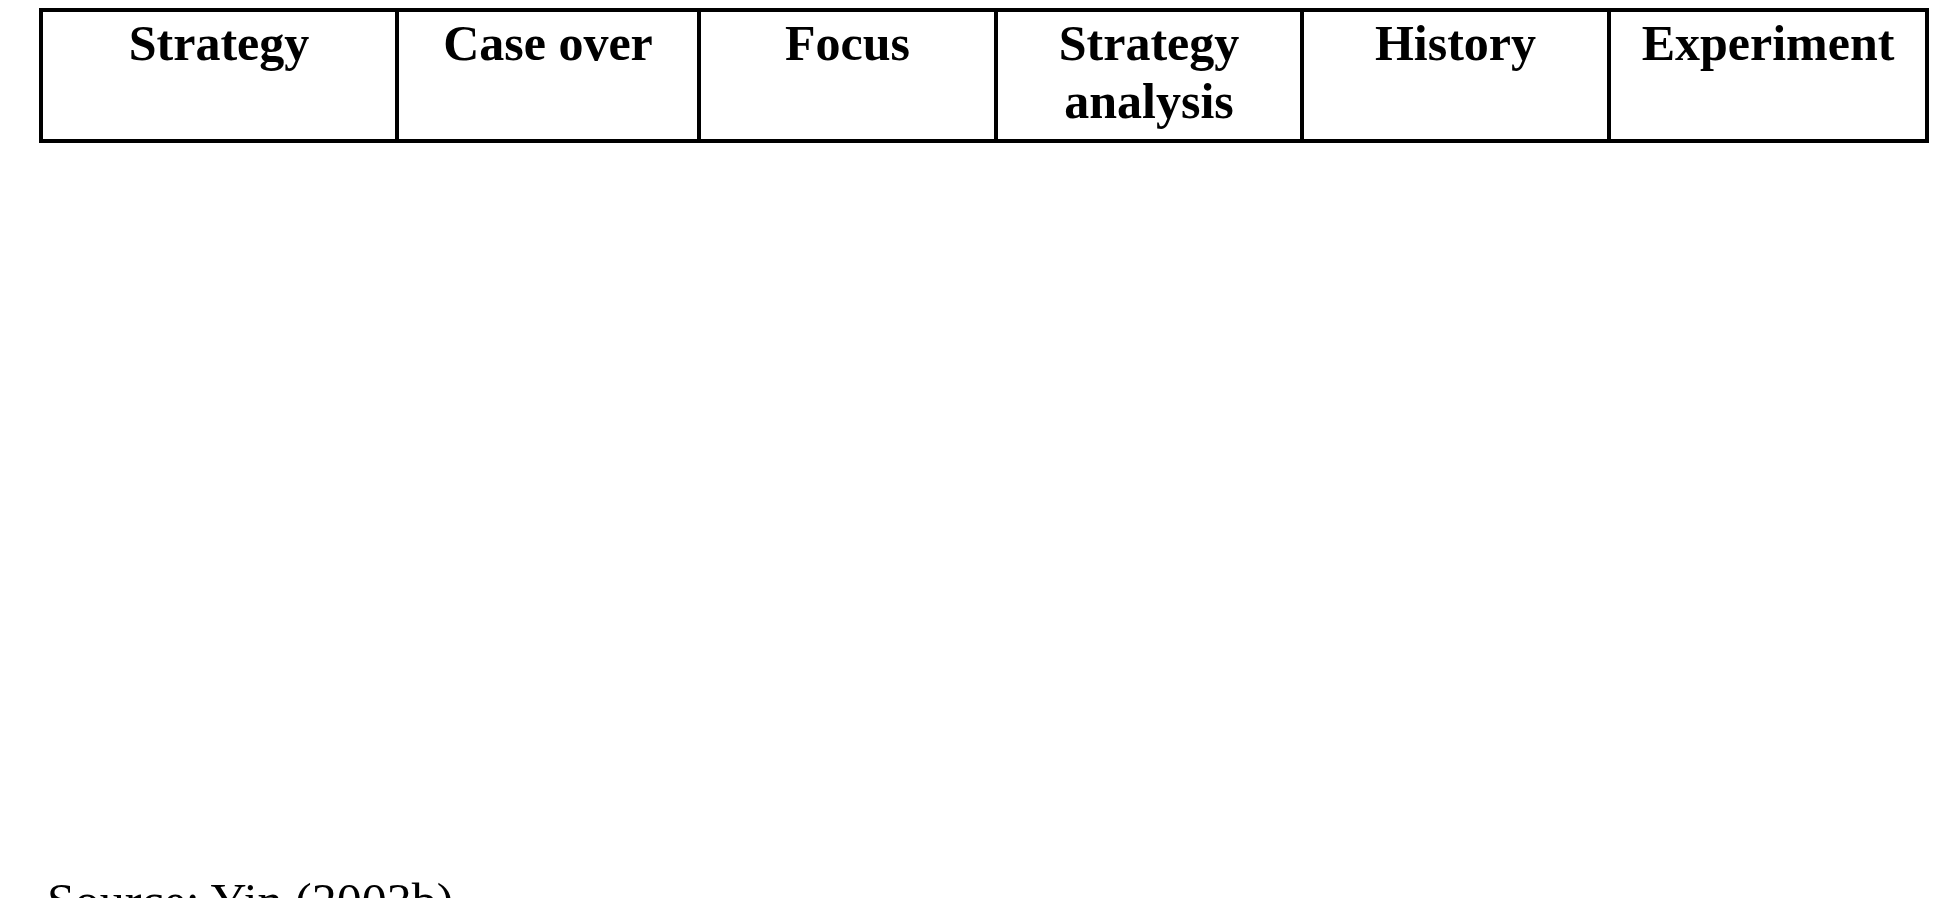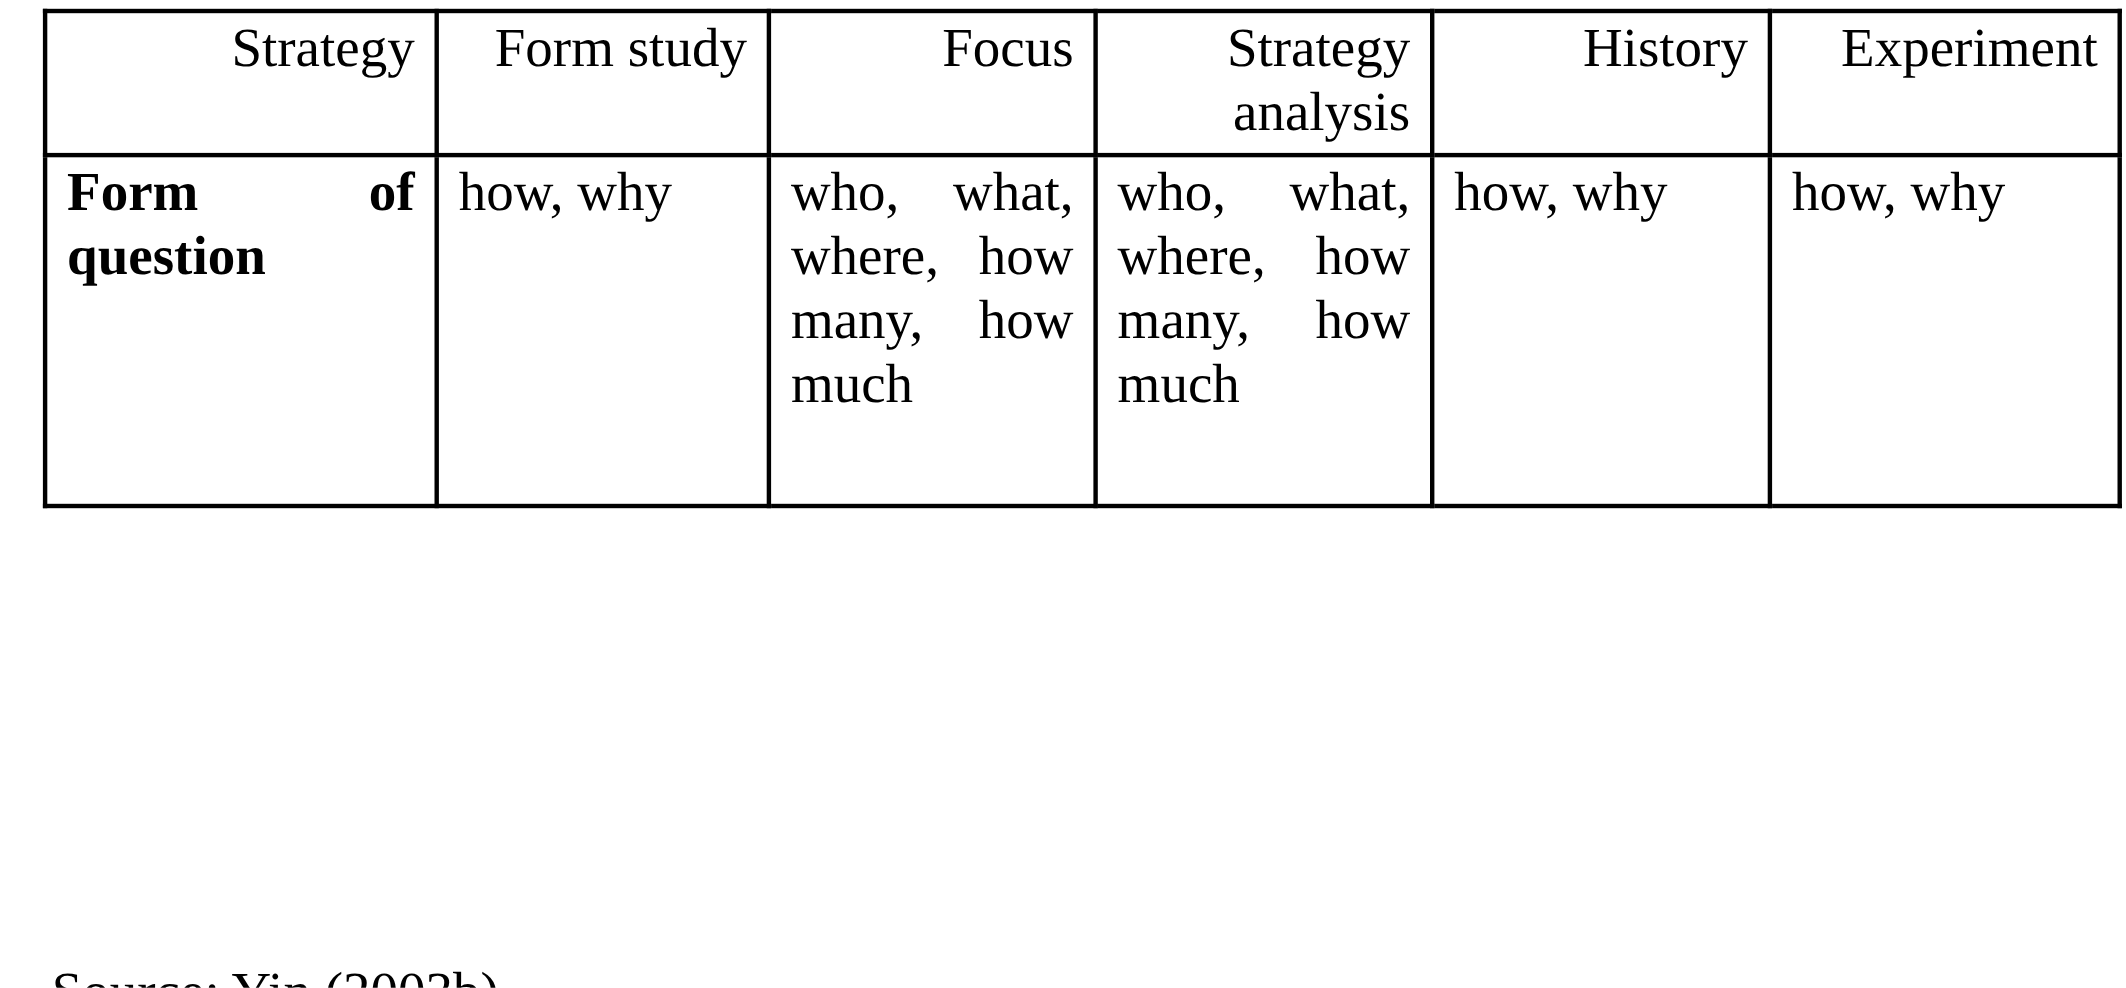--- a/index.html
+++ b/index.html
@@ -31,22 +31,22 @@
     border: 4px solid #000000;
     vertical-align: top;
     padding: 2px 18px 6px 18px;
     font-size: 50px;
     line-height: 1.16;
     font-weight: normal;
     text-align: justify;
     overflow: hidden;
   }
   .strategy-table thead th {
-    font-weight: normal;
-    text-align: right;
+    font-weight: bold;
+    text-align: center;
   }
   .strategy-table tbody th {
     font-weight: bold;
     text-align: justify;
   }
   tr.row-header    { height: 131px; }
   tr.row-form      { height: 319px; }
   tr.row-control   { height: 238px; }
   tr.row-focus     { height: 173px; }
   .source-note {
@@ -68,34 +68,26 @@
       <col style="width:356px">
       <col style="width:302px">
       <col style="width:297px">
       <col style="width:306px">
       <col style="width:307px">
       <col style="width:318px">
     </colgroup>
     <thead>
       <tr class="row-header">
         <th>Strategy</th>
-        <th>Form study</th>
+        <th>Case over</th>
         <th>Focus</th>
         <th>Strategy analysis</th>
         <th>History</th>
         <th>Experiment</th>
       </tr>
     </thead>
     <tbody>
-      <tr class="row-form">
-        <th>Form of question</th>
-        <td>how, why</td>
-        <td>who, what, where, how many, how much</td>
-        <td>who, what, where, how many, how much</td>
-        <td>how, why</td>
-        <td>how, why</td>
-      </tr>
     </tbody>
   </table>
 
   <div class="source-note">Source: Yin (2003b)</div>
 
 </div>
 
 </body></html>

